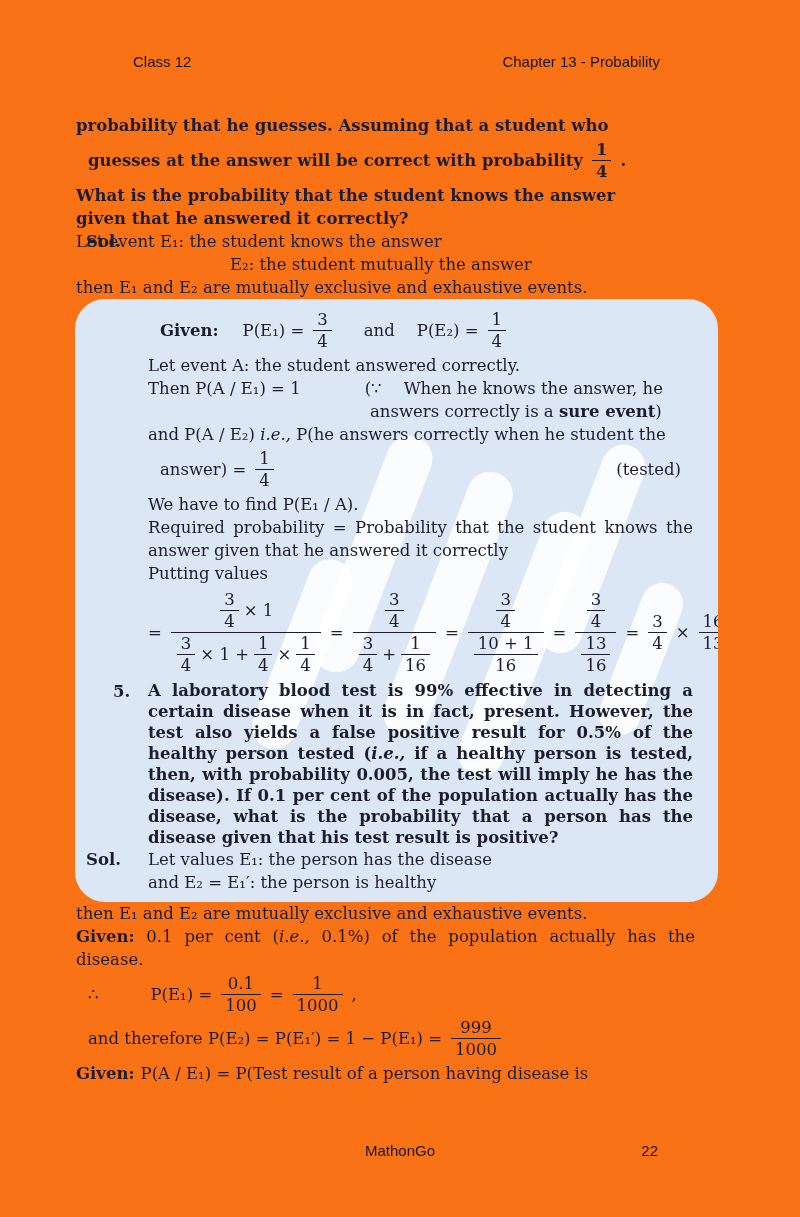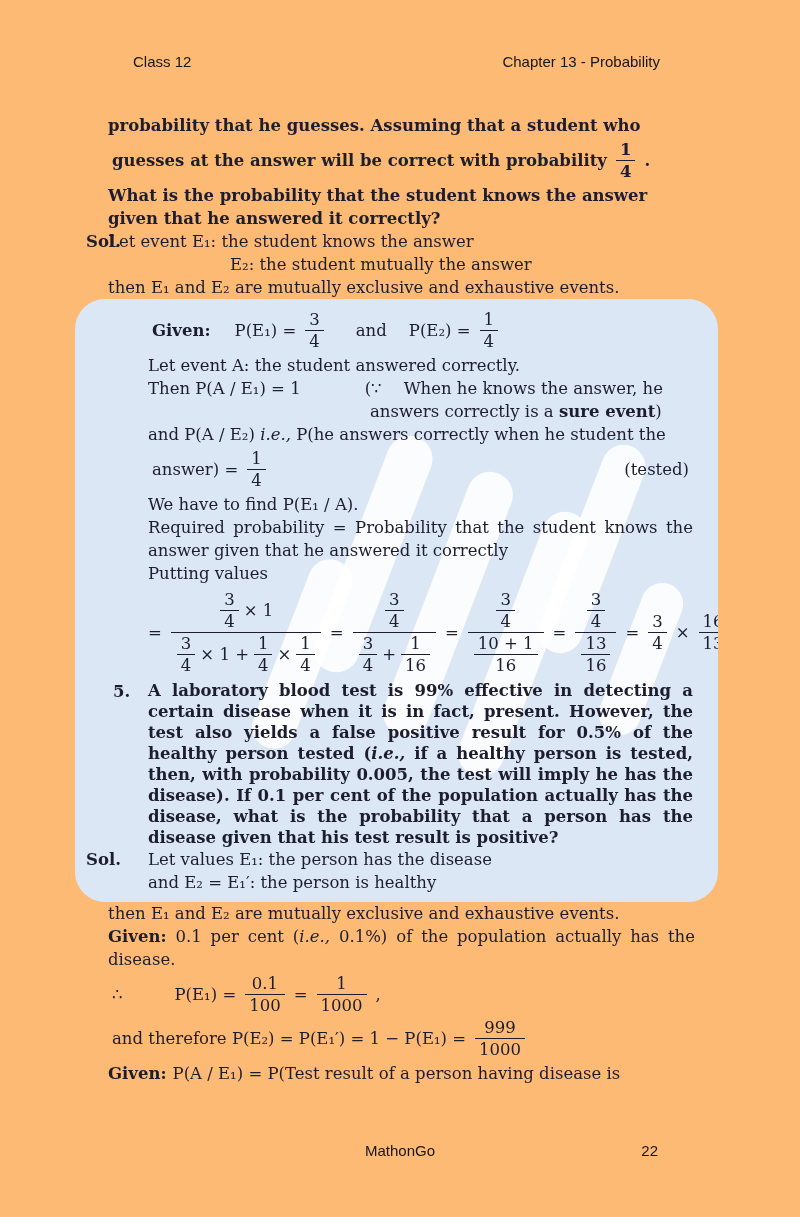--- a/index.html
+++ b/index.html
@@ -1,31 +1,31 @@
 <!DOCTYPE html>
 <html><head>
 <meta charset="utf-8">
 <style>
   html,body{margin:0;padding:0;background:#ffffff;}
-  .page{position:relative;width:800px;height:1217px;background:#fdba74;overflow:hidden;
+  .page{position:relative;width:800px;height:1217px;background:#f97316;overflow:hidden;
         font-family:"DejaVu Serif","Liberation Serif","DejaVu Sans",serif;
         color:#1d1d30;font-size:16.5px;line-height:23px;}
   .hdr{position:absolute;top:53px;left:133px;right:140px;display:flex;justify-content:space-between;
        font-family:"Liberation Sans","DejaVu Sans",sans-serif;font-size:15px;color:#161616;line-height:17px;}
   .ftr{position:absolute;top:1142px;left:0;right:0;text-align:center;
        font-family:"Liberation Sans","DejaVu Sans",sans-serif;font-size:15px;color:#161616;line-height:17px;}
   .ftr .pageno{position:absolute;right:142px;top:0;}
   .content{position:absolute;top:114px;left:0;width:800px;}
-  .ln{position:relative;padding-left:108px;padding-right:105px;}
+  .ln{position:relative;padding-left:76px;padding-right:105px;}
   .bold{font-weight:bold;}
   .ital{font-style:italic;}
   .just{text-align:justify;}
   .frow{display:flex;align-items:center;gap:7px;white-space:nowrap;}
   .frow.between{justify-content:space-between;}
-  .m2{margin:3px 4px;}
+  .m2{margin:3px 12px;}
   .m4{margin:5px 0;}
   
   .frac{display:inline-flex;flex-direction:column;vertical-align:middle;margin:0 2px;line-height:19px;}
   .frac>.num{display:flex;justify-content:center;align-items:center;gap:3px;padding:0 4px 1px;
              border-bottom:1.5px solid currentColor;}
   .frac>.den{display:flex;justify-content:center;align-items:center;gap:3px;padding:1px 4px 0;}
   
   .sol{position:absolute;left:86px;top:0;font-weight:bold;}
   .bluebox .sol{left:11px;}
   .qnum{position:absolute;left:38px;top:0;font-weight:bold;}

